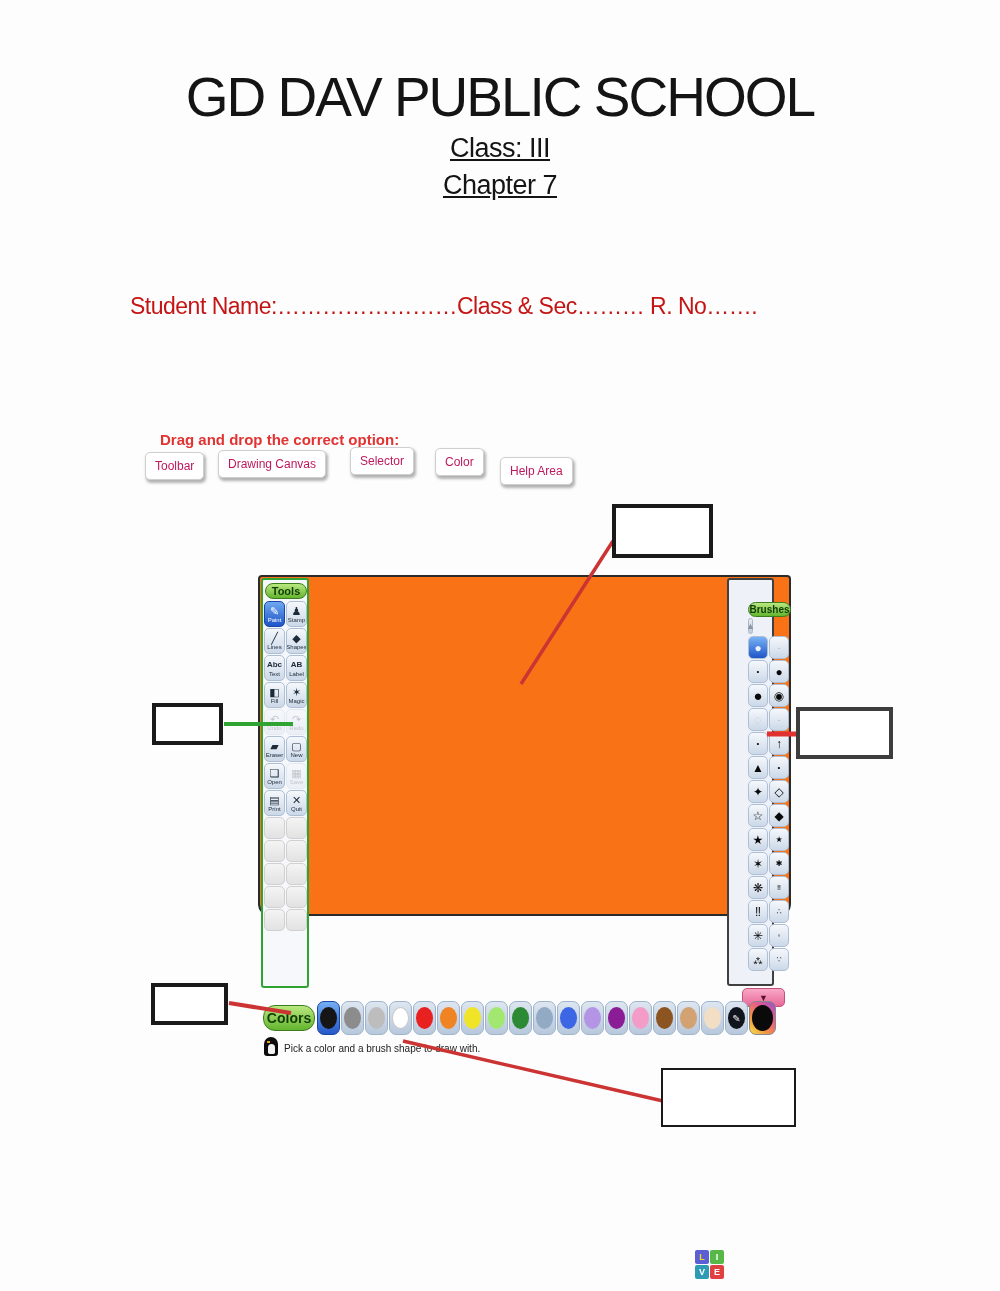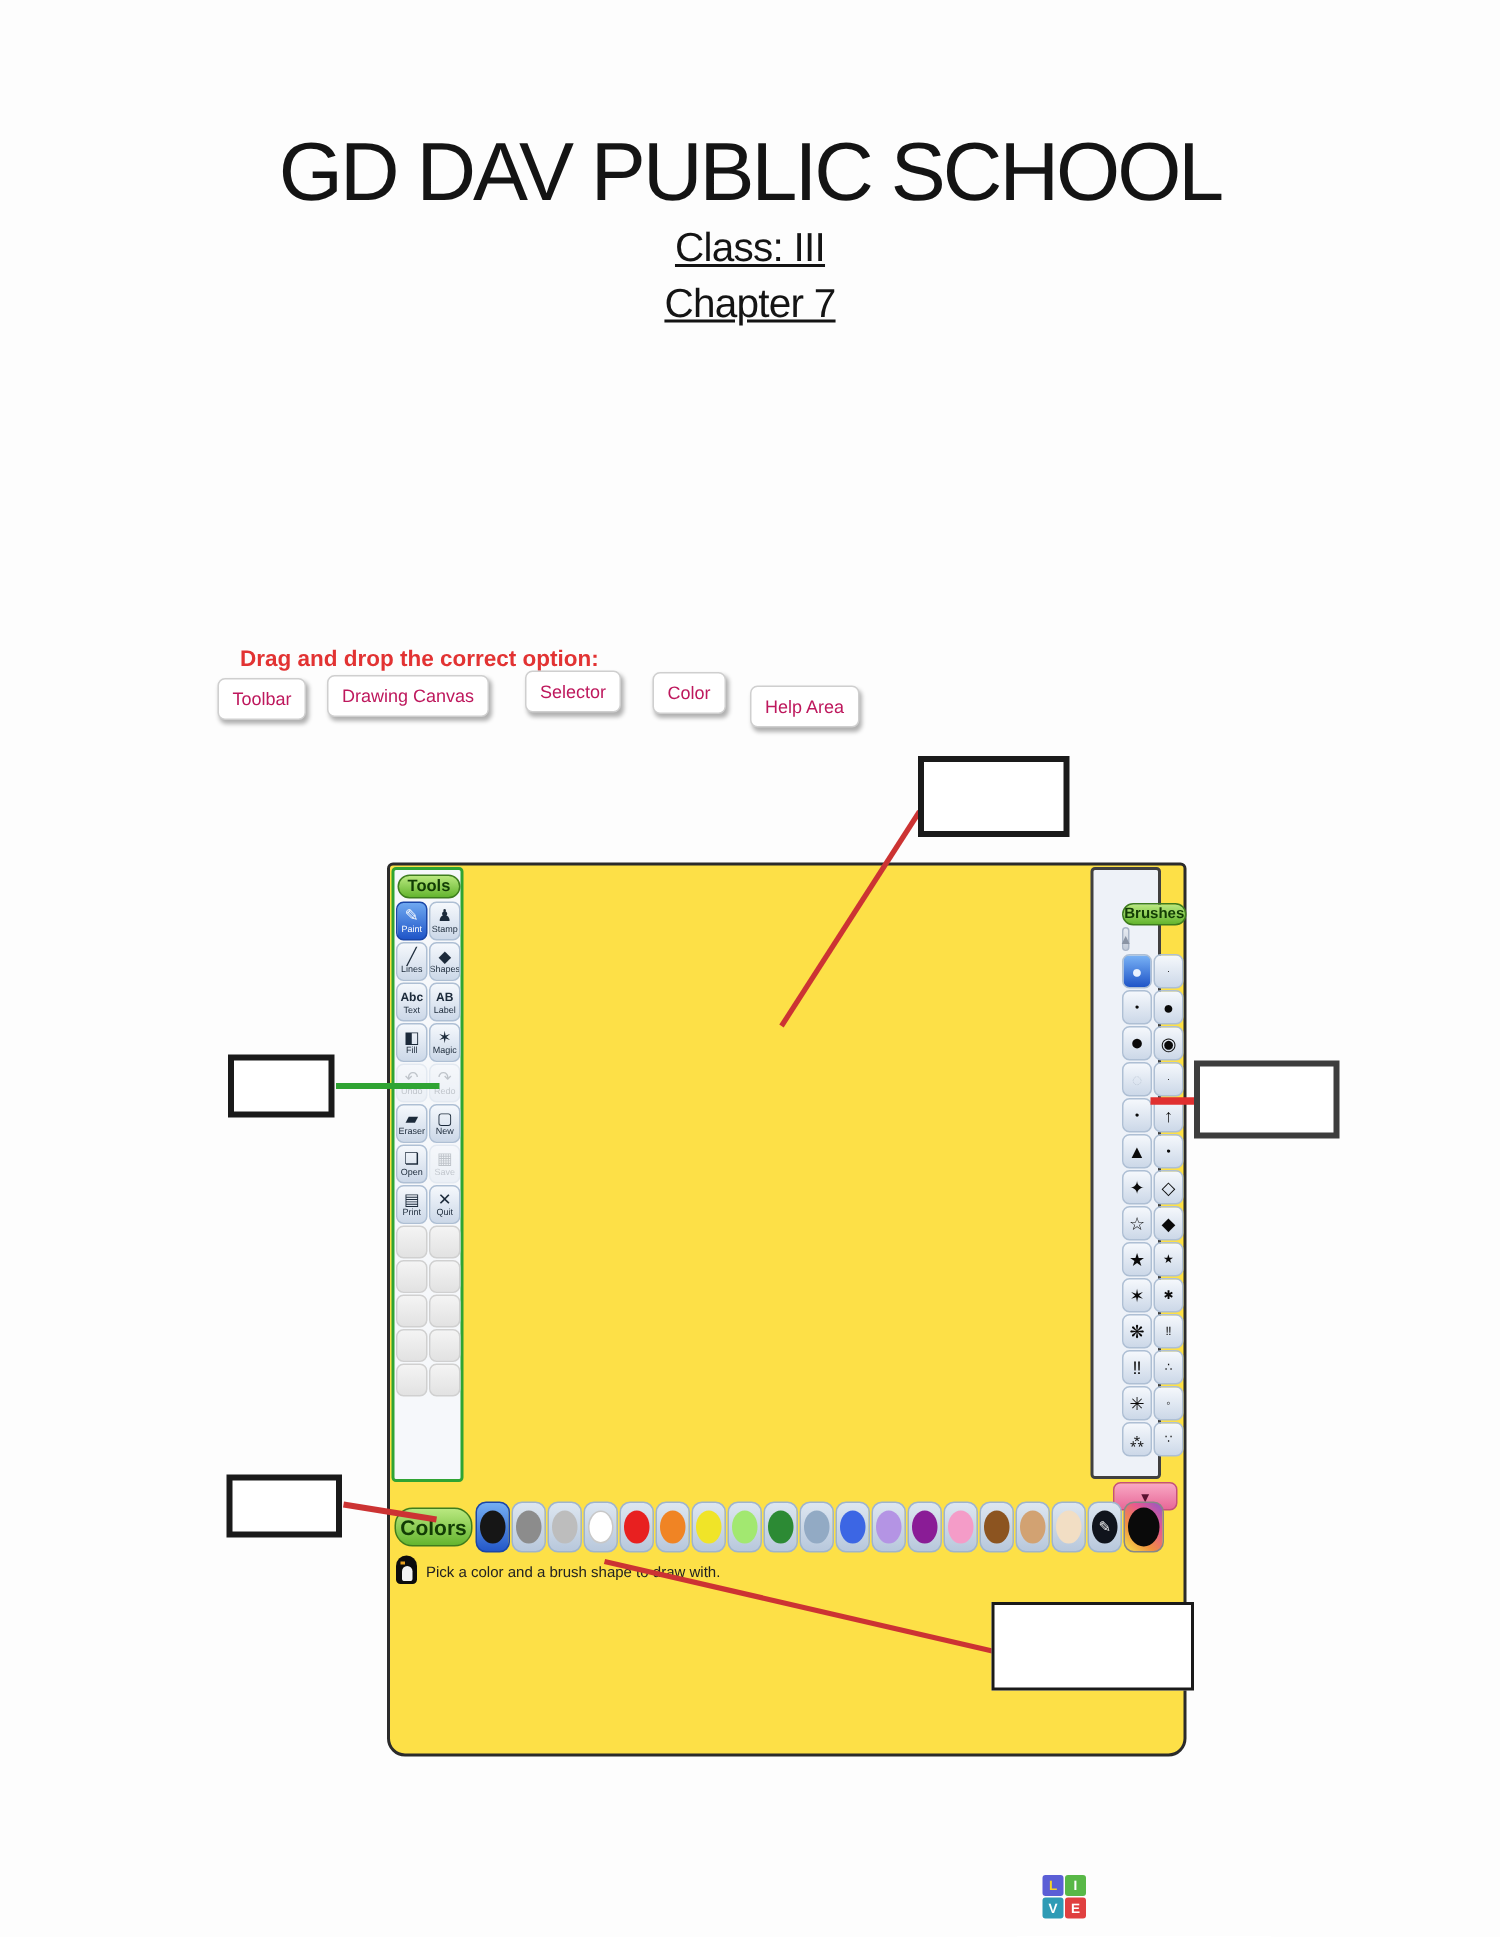--- a/index.html
+++ b/index.html
@@ -1,40 +1,40 @@
 <!DOCTYPE html>
 <html><head>
 <meta charset="utf-8">
 <style>
   html,body{margin:0;padding:0;background:#ffffff;}
   #page{position:relative;width:1000px;height:1291px;background:#fdfdfd;
         font-family:"Liberation Sans", sans-serif;overflow:hidden;}
 
   
-  .hdr{position:absolute;left:0;top:86px;width:1000px;text-align:center;color:#141414;}
+  .hdr{position:absolute;left:0;top:69px;width:1000px;text-align:center;color:#141414;}
   .school{font-size:55px;font-weight:500;letter-spacing:-2px;line-height:1.05;}
   .addr{font-size:29px;font-weight:400;letter-spacing:-1px;margin-top:8px;}
   .classline,.chapterline{font-size:27px;margin-top:6px;letter-spacing:-0.5px;text-decoration:underline;}
   .studentline{position:absolute;left:130px;top:293px;font-size:23px;color:#c41414;
                letter-spacing:-0.5px;white-space:nowrap;}
 
   
   .instruction{position:absolute;left:160px;top:403px;font-size:15px;font-weight:bold;color:#e23333;margin-top:28px;}
   .chip{position:absolute;background:#ffffff;border:1px solid #cfcfcf;border-radius:5px;
         padding:6px 9px;font-size:12px;font-weight:normal;color:#be185d;
         box-shadow:1.5px 2.5px 3px rgba(0,0,0,.30);white-space:nowrap;}
   .chip:nth-of-type(1){left:145px;top:452px;}
   .chip:nth-of-type(2){left:218px;top:450px;}
   .chip:nth-of-type(3){left:350px;top:447px;}
   .chip:nth-of-type(4){left:435px;top:448px;}
   .chip:nth-of-type(5){left:500px;top:457px;}
 
   
-  .tp-window{position:absolute;left:258px;top:575px;width:533px;height:596px;
-             background:#fde047;border:2px solid #2b2b2b;border-radius:4px 4px 12px 12px;
+  .tp-window{position:absolute;left:258px;top:575px;width:533px;height:341px;
+             background:#f97316;border:2px solid #2b2b2b;border-radius:4px 4px 12px 12px;
              box-sizing:border-box;z-index:1;}
   .pill{display:inline-block;background:linear-gradient(#b9e87f,#64b52f);
         border:1px solid #3e7d1e;border-radius:9px;color:#123c05;font-weight:bold;
         text-align:center;}
   .tools-col{position:absolute;left:1px;top:1px;width:48px;height:410px;
              border:2px solid #2fa433;border-radius:3px;box-sizing:border-box;
              background:#f6f8fb;padding:1px;}
   .tools-col .pill{width:40px;font-size:11px;line-height:14px;margin:0 1px;}
   .tool-grid{display:grid;grid-template-columns:21px 21px;gap:1px;margin-top:2px;}
   .tool-btn{height:26px;border-radius:5px;background:linear-gradient(#f5f8fc,#ccd8e8);
@@ -107,20 +107,21 @@
 </head>
 <body>
 
 <div id="page">
 
   <div class="hdr">
     <div class="school">GD DAV PUBLIC SCHOOL</div>
     <div class="classline">Class: III</div>
     <div class="chapterline">Chapter 7</div>
   </div>
+  <div class="studentline">Student Name:……………………Class &amp; Sec……… R. No…….</div>
 
   <div class="instruction">Drag and drop the correct option:</div>
   <div id="chips">
       <div class="chip">Toolbar</div>
       <div class="chip">Drawing Canvas</div>
       <div class="chip">Selector</div>
       <div class="chip">Color</div>
       <div class="chip">Help Area</div>
     </div>
 

